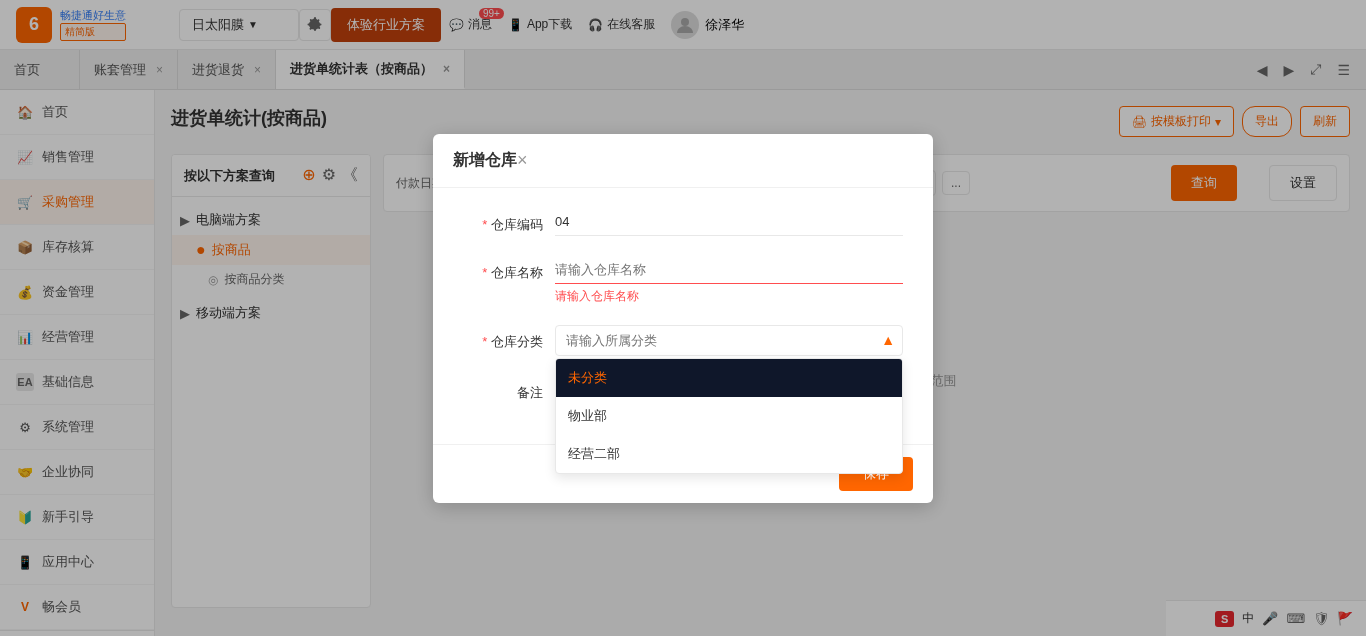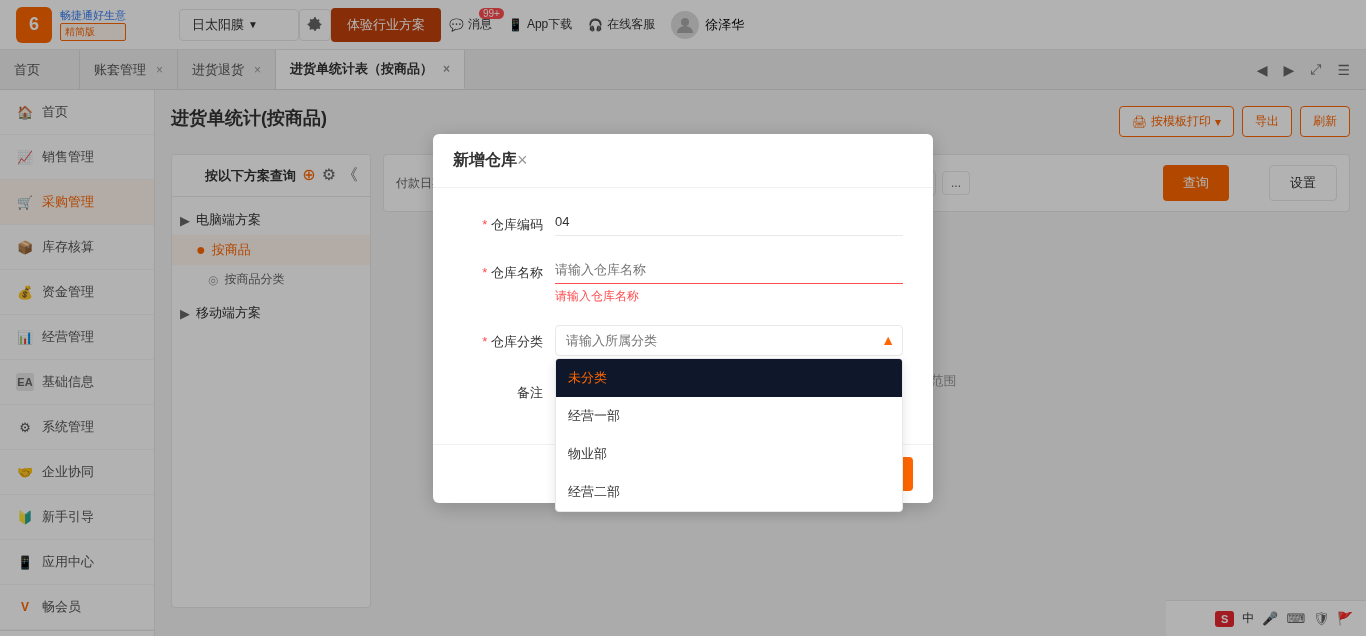--- a/index.html
+++ b/index.html
@@ -198,21 +198,21 @@
       border-radius: 4px;
       cursor: pointer;
       font-size: 12px;
       display: flex; align-items: center; gap: 4px;
     }
     .btn-export {
       border: 1px solid #ff6600;
       color: #ff6600;
       background: #fff;
       padding: 6px 12px;
-      border-radius: 4px;
+      border-radius: 13px;
       cursor: pointer;
       font-size: 12px;
     }
     .btn-refresh {
       border: 1px solid #ff6600;
       color: #ff6600;
       background: #fff;
       padding: 6px 12px;
       border-radius: 4px;
       cursor: pointer;
@@ -644,21 +644,21 @@
         </button>
         <button class="btn-export">导出</button>
         <button class="btn-refresh">刷新</button>
       </div>
     </div>
 
     <div class="content-two-col">
 
       <div class="left-panel">
         <div class="left-panel-header">
-          <span style="font-size:13px;font-weight:bold;color:#333;margin-left:21px;">按以下方案查询</span>
+          <span style="font-size:13px;font-weight:bold;color:#333;">按以下方案查询</span>
           <div style="display:flex;gap:6px;">
             <span style="cursor:pointer;color:#ff6600;font-size:16px;">⊕</span>
             <span style="cursor:pointer;color:#666;font-size:16px;">⚙</span>
             <span style="cursor:pointer;color:#666;font-size:16px;">《</span>
           </div>
         </div>
         <div class="scheme-tree">
           <div class="tree-section">
             <div class="tree-parent">
               <span style="color:#666;">▶</span>
@@ -693,21 +693,21 @@
             <span class="filter-label">单据状态</span>
             <select class="status-select">
               <option></option>
             </select>
           </div>
           <div class="filter-segment">
             <span class="filter-label">商品</span>
             <input class="product-field" type="text" style="">
             <button class="ellipsis-btn">...</button>
           </div>
-          <div style="margin-left:auto;display:flex;gap:16px;">
+          <div style="margin-left:auto;display:flex;gap:8px;">
             <button class="query-btn">查询</button>
             <button class="set-btn">设置</button>
           </div>
         </div>
 
         <div class="center-hint">
           <div style="width:80px;height:80px;opacity:0.3;">
             <svg viewBox="0 0 80 80" fill="#ccc">
               <rect x="10" y="20" width="60" height="45" rx="4"></rect>
               <rect x="20" y="10" width="40" height="15" rx="3" fill="#bbb"></rect>
@@ -753,21 +753,20 @@
       <div class="form-row">
         <span class="form-label required">仓库分类</span>
         <div class="form-control-wrap" style="position:relative;">
           <div class="form-select-wrap">
             <input class="form-select-input" type="text" placeholder="请输入所属分类" style="">
             <span class="select-arrow">▲</span>
           </div>
 
           <div class="dropdown-list">
             <div class="dropdown-item selected">未分类</div>
-            <div class="dropdown-item">经营一部</div>
             <div class="dropdown-item">物业部</div>
             <div class="dropdown-item">经营二部</div>
           </div>
         </div>
       </div>
 
       <div class="form-row">
         <span class="form-label">备注</span>
         <div class="form-control-wrap">
           <input class="form-input" type="text" style="">

